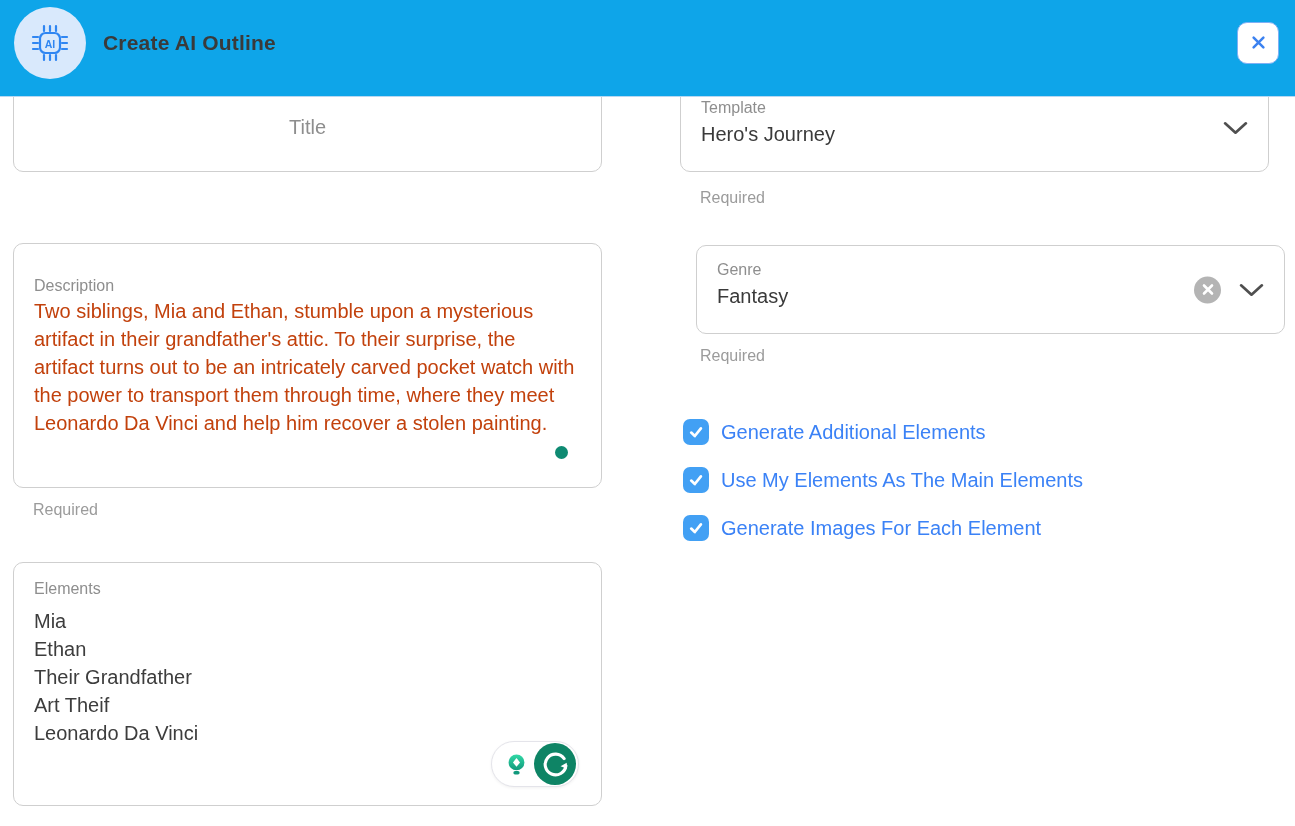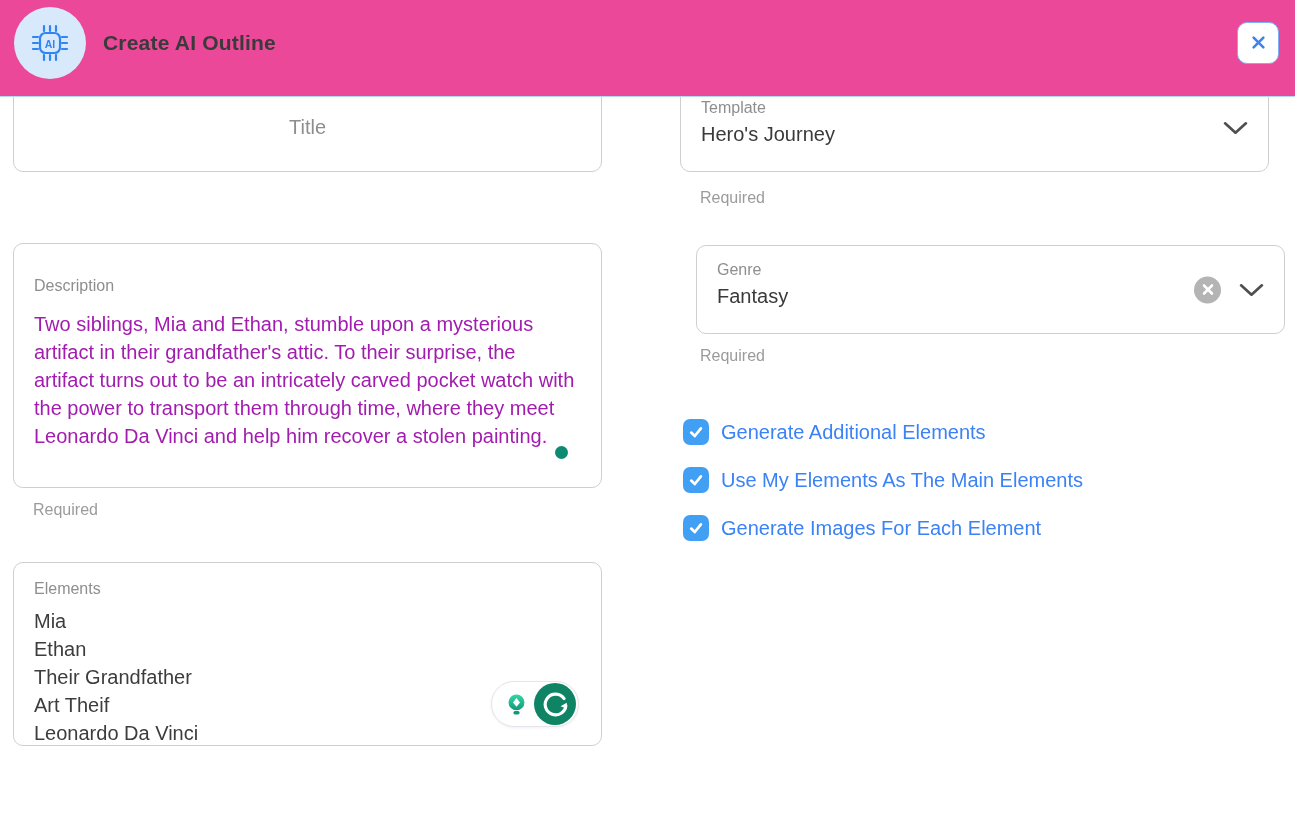--- a/index.html
+++ b/index.html
@@ -4,21 +4,21 @@
 <style>
   * { margin:0; padding:0; box-sizing:border-box; }
   html, body { width:1295px; height:826px; background:#ffffff; }
   body { font-family:"Liberation Sans", sans-serif; color:#3d3d3d; overflow:hidden; }
 
   .dialog { width:1295px; height:826px; display:flex; flex-direction:column; background:#fff; }
 
   
   .header {
     flex:0 0 97px; display:flex; align-items:center;
-    padding:0 16px 11px 14px; border-bottom:1px solid #b7d8f2; background:#ec4899;
+    padding:0 16px 11px 14px; border-bottom:1px solid #b7d8f2; background:#0ea5e9;
   }
   .icon-circle {
     width:72px; height:72px; border-radius:50%; background:#d9e9fc;
     display:flex; align-items:center; justify-content:center; flex:0 0 auto;
   }
   .dialog-title { font-size:21px; font-weight:700; color:#3a3a3a; margin-left:17px; letter-spacing:.2px; }
   .close-btn {
     margin-left:auto; width:42px; height:42px; border:1.5px solid #7fb0f5; border-radius:10px;
     background:#fff; display:flex; align-items:center; justify-content:center; cursor:pointer;
   }
@@ -37,28 +37,28 @@
 
   
   .title-box { height:89px; margin-top:-14px; display:flex; align-items:center; }
   .title-input {
     width:100%; height:100%; border:none; outline:none; background:transparent;
     font-family:"Liberation Sans", sans-serif; font-size:20px; color:#3d3d3d; padding:0 19px;text-align:center;
   }
   .title-input::placeholder { color:#8e8e8e; opacity:1; }
 
   .desc-box { height:245px; margin-top:71px; padding:32px 20px 0 20px; }
-  .desc-text { margin-top:14px; font-size:20px; line-height:28px; color:#a21caf; max-width:545px; }
+  .desc-text { margin-top:1px; font-size:20px; line-height:28px; color:#c2410c; max-width:545px; }
   .gram-dot {
     position:absolute; right:33px; bottom:28px; width:13px; height:13px;
     border-radius:50%; background:#0e8a72;
   }
   .helper-desc { margin-top:13px; }
 
-  .elements-box { height:184px; margin-top:43px; padding:16px 20px 0 20px; }
+  .elements-box { height:244px; margin-top:43px; padding:16px 20px 0 20px; }
   .element-lines { margin-top:8px; font-size:20px; line-height:28px; color:#3d3d3d; }
 
   .grammarly-pill {
     position:absolute; right:22px; bottom:18px; width:88px; height:46px;
     background:#fff; border:1px solid #e4e4ea; border-radius:23px;
     display:flex; align-items:center; padding:2px; box-shadow:0 1px 3px rgba(0,0,0,.06);
   }
   .bulb-btn { margin-left:9px; width:26px; height:26px; display:flex; align-items:center; justify-content:center; cursor:pointer; }
   .g-btn {
     margin-left:auto; width:42px; height:42px; border-radius:50%; background:#0e8465;

